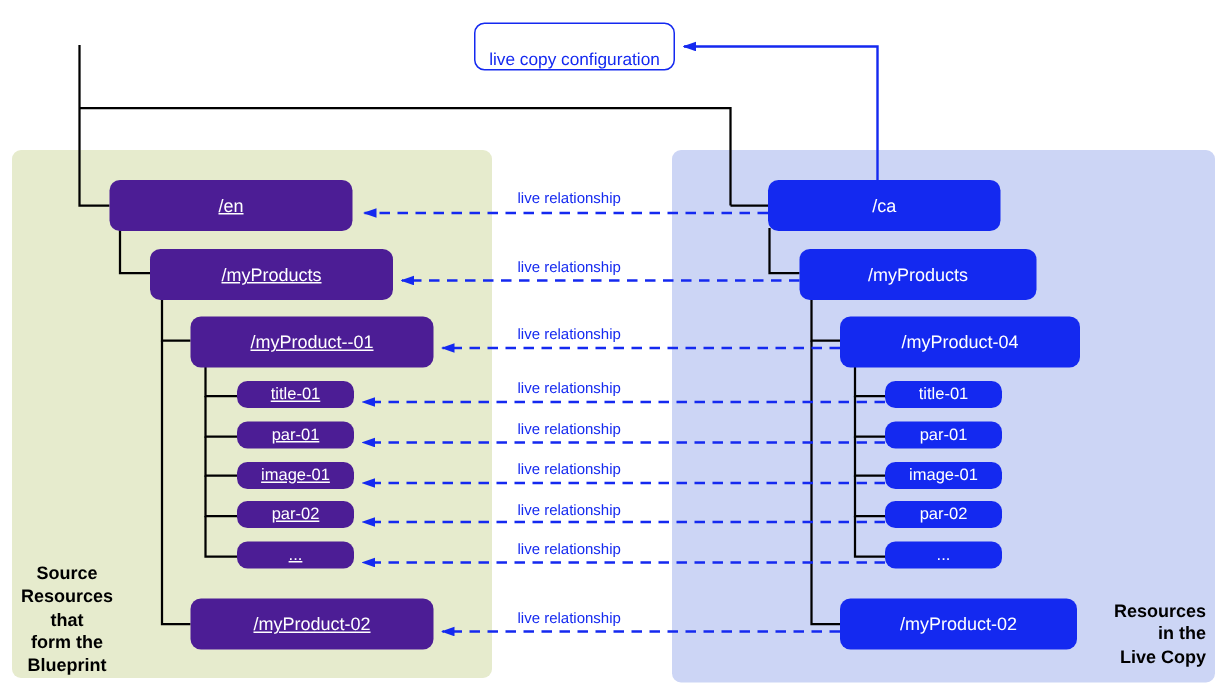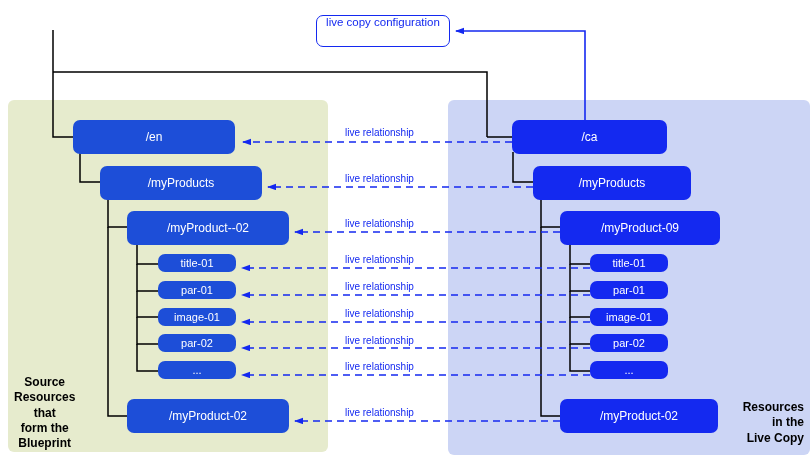--- a/index.html
+++ b/index.html
@@ -8,26 +8,26 @@
   #stage{position:absolute;left:0;top:0;width:810px;height:461px;}
   svg#wires{position:absolute;left:0;top:0;width:810px;height:461px;pointer-events:none;}
 
   .panel{position:absolute;border-radius:6px;}
   #panel-source{left:8px;top:100px;width:320px;height:352px;background:#e6ebcd;}
   #panel-live{left:448px;top:100px;width:362px;height:355px;background:#ccd5f5;}
 
   .node{position:absolute;border-radius:7px;display:flex;align-items:center;
         justify-content:center;color:#ffffff;font-size:12px;box-sizing:border-box;
         text-align:center;line-height:1;}
-  .green{background:#1d4ed8;}
+  .green{background:#4c1d95;text-decoration:underline;}
   .blue{background:#1429f0;text-align:center;}
 
   .cfgbox{position:absolute;left:316px;top:15px;width:134px;height:32px;
           border:1.6px solid #1429f0;border-radius:7px;background:#ffffff;
-          display:flex;align-items:flex-start;justify-content:center;
+          display:flex;align-items:flex-end;justify-content:center;
           color:#1429f0;font-size:11.5px;box-sizing:border-box;}
 
   .rel-label{position:absolute;color:#1429f0;font-size:10px;white-space:nowrap;
              text-align:left;}
 
   .corner-label{position:absolute;font-size:12px;font-weight:bold;color:#000000;
                 line-height:1.28;white-space:pre-line;}
   #label-source{left:14px;top:375px;text-align:center;}
   #label-live{right:6px;top:400px;text-align:right;}
 </style>
@@ -93,21 +93,21 @@
     <span>live copy configuration</span>
   </div>
 
   <div class="node green" style="left:73px;top:120px;width:162px;height:34px;">
     <span>/en</span>
   </div>
   <div class="node green" style="left:100px;top:166px;width:162px;height:34px;">
     <span>/myProducts</span>
   </div>
   <div class="node green" style="left:127px;top:211px;width:162px;height:34px;">
-    <span>/myProduct--02</span>
+    <span>/myProduct--01</span>
   </div>
   <div class="node green" style="left:158px;top:254px;width:78px;height:18px;font-size:11px;">
     <span>title-01</span>
   </div>
   <div class="node green" style="left:158px;top:281px;width:78px;height:18px;font-size:11px;">
     <span>par-01</span>
   </div>
   <div class="node green" style="left:158px;top:308px;width:78px;height:18px;font-size:11px;">
     <span>image-01</span>
   </div>
@@ -121,21 +121,21 @@
     <span>/myProduct-02</span>
   </div>
 
   <div class="node blue" style="left:512px;top:120px;width:155px;height:34px;">
     <span>/ca</span>
   </div>
   <div class="node blue" style="left:533px;top:166px;width:158px;height:34px;">
     <span>/myProducts</span>
   </div>
   <div class="node blue" style="left:560px;top:211px;width:160px;height:34px;">
-    <span>/myProduct-09</span>
+    <span>/myProduct-04</span>
   </div>
   <div class="node blue" style="left:590px;top:254px;width:78px;height:18px;font-size:11px;">
     <span>title-01</span>
   </div>
   <div class="node blue" style="left:590px;top:281px;width:78px;height:18px;font-size:11px;">
     <span>par-01</span>
   </div>
   <div class="node blue" style="left:590px;top:308px;width:78px;height:18px;font-size:11px;">
     <span>image-01</span>
   </div>

